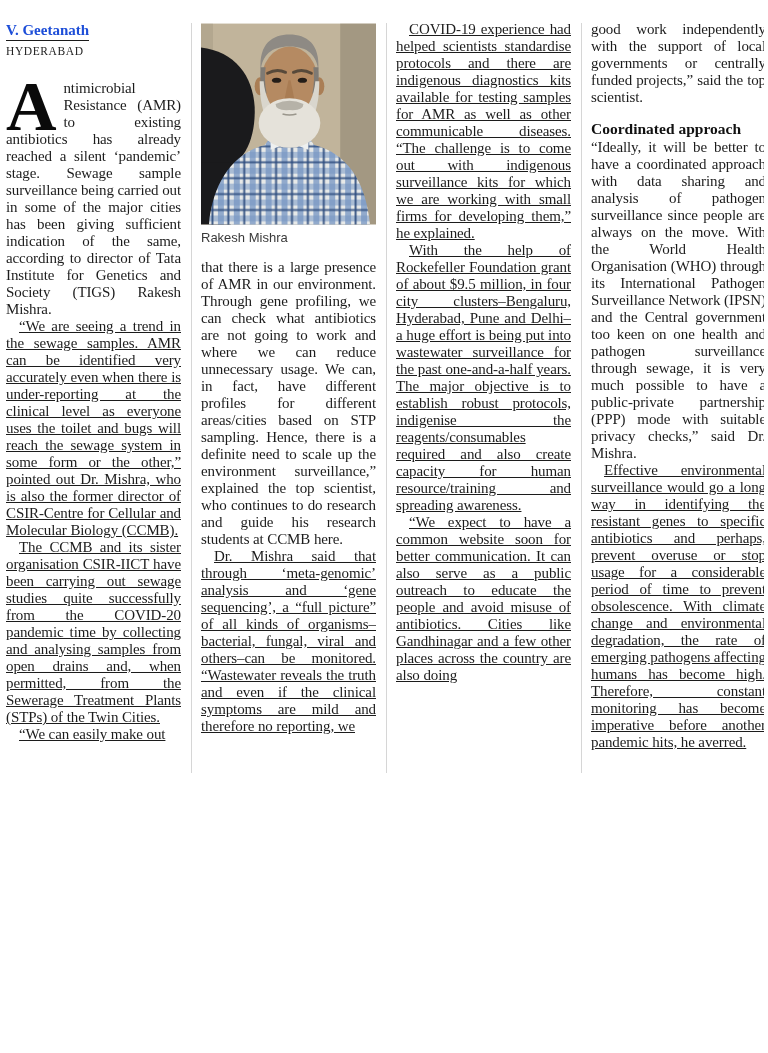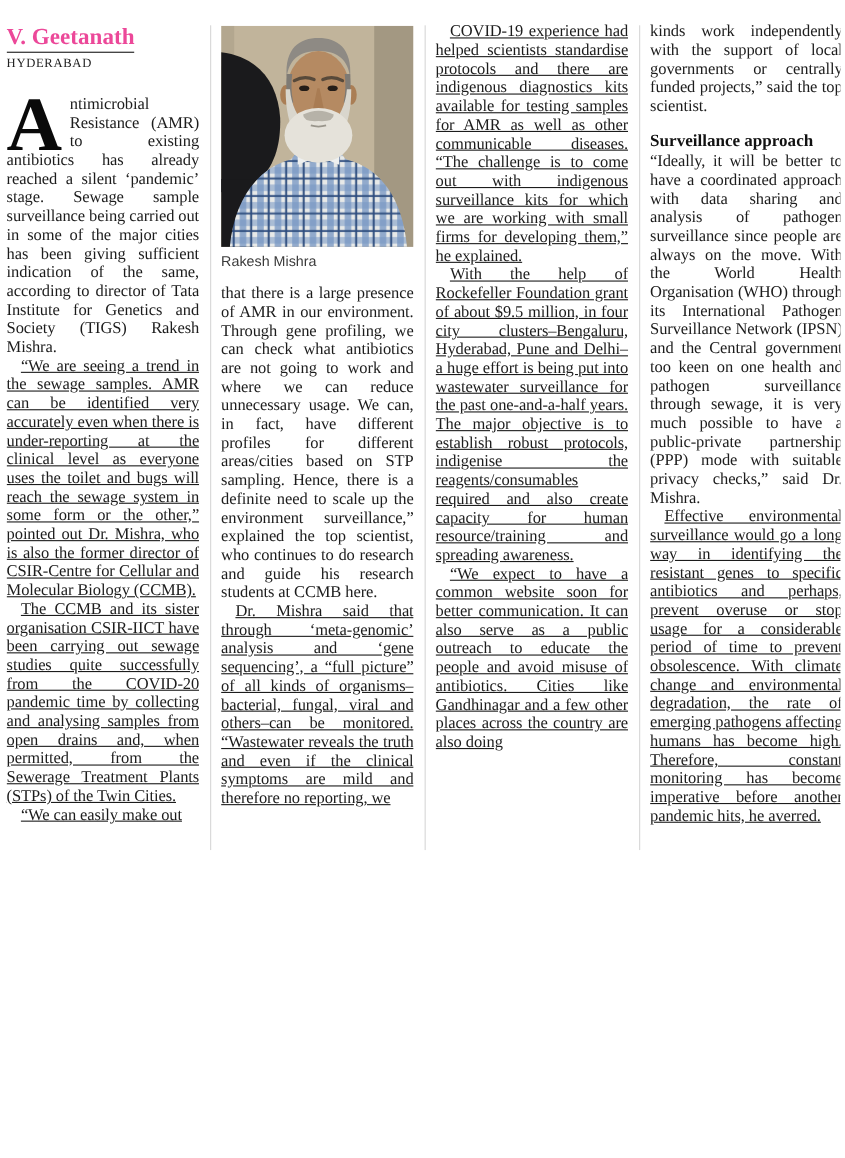--- a/index.html
+++ b/index.html
@@ -45,23 +45,23 @@
   .col p {
     font-size:15px; line-height:17px;
     text-align:justify; letter-spacing:-0.1px;
     color:#1c1c1c;
   }
   .col p.indent { text-indent:13px;text-decoration:underline; }
 
   
   .byline-author {
     display:inline-block;
-    font-weight:700; font-size:21px;
+    font-weight:700; font-size:15px;
     border-bottom:1.5px solid #1a1a1a; padding-bottom:1px;
-    color:#ec4899;
+    color:#1d4ed8;
   }
   .byline-location {
     margin-top:4px;
     font-size:11.5px; letter-spacing:0.6px; color:#222;
   }
   .lead-para { margin-top:23px; }
 
   
   .dropcap {
     float:left;
@@ -157,20 +157,20 @@
 
     <div class="col">
       <p class="indent">COVID-19 experience had helped scientists standardise protocols and there are indigenous diagnostics kits available for testing samples for AMR as well as other communicable diseases. “The challenge is to come out with indigenous surveillance kits for which we are working with small firms for developing them,” he explained.</p>
       <p class="indent">With the help of Rockefeller Foundation grant of about $9.5 million, in four city clusters–Bengaluru, Hyderabad, Pune and Delhi–a huge effort is being put into wastewater surveillance for the past one-and-a-half years. The major objective is to establish robust protocols, indigenise the reagents/consumables required and also create capacity for human resource/training and spreading awareness.</p>
       <p class="indent">“We expect to have a common website soon for better communication. It can also serve as a public outreach to educate the people and avoid misuse of antibiotics. Cities like Gandhinagar and a few other places across the country are also doing</p>
     </div>
 
     <div class="col-divider"></div>
 
     <div class="col">
-      <p>kinds work independently with the support of local governments or centrally funded projects,” said the top scientist.</p>
-      <h3 class="subhead">Surveillance approach</h3>
+      <p>good work independently with the support of local governments or centrally funded projects,” said the top scientist.</p>
+      <h3 class="subhead">Coordinated approach</h3>
       <p>“Ideally, it will be better to have a coordinated approach with data sharing and analysis of pathogen surveillance since people are always on the move. With the World Health Organisation (WHO) through its International Pathogen Surveillance Network (IPSN) and the Central government too keen on one health and pathogen surveillance through sewage, it is very much possible to have a public-private partnership (PPP) mode with suitable privacy checks,” said Dr. Mishra.</p>
       <p class="indent">Effective environmental surveillance would go a long way in identifying the resistant genes to specific antibiotics and perhaps, prevent overuse or stop usage for a considerable period of time to prevent obsolescence. With climate change and environmental degradation, the rate of emerging pathogens affecting humans has become high. Therefore, constant monitoring has become imperative before another pandemic hits, he averred.</p>
     </div>
 
   </div>
 </div>
 
 </body></html>

